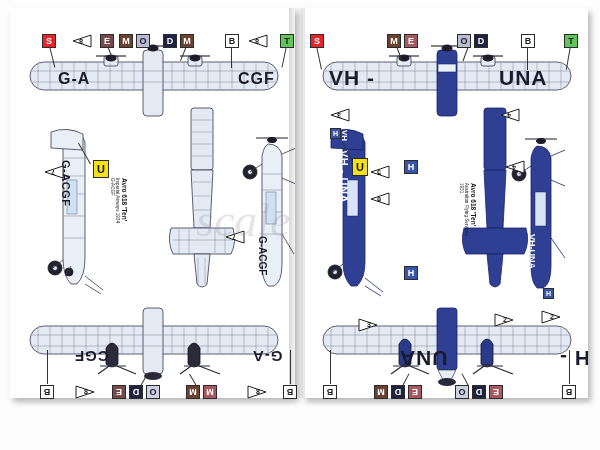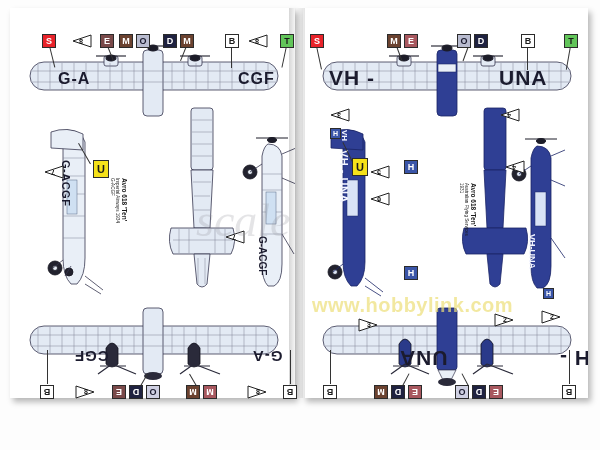--- a/index.html
+++ b/index.html
@@ -374,21 +374,20 @@
         <span class="c2">Australian Flying Services</span>
         <span class="c3">1931</span>
       </div>
     </div>
   </div>
 
   <div class="gutter"></div>
 
   <div class="wm">
     <div class="wm-sub">scale</div>
-    <div class="wm-url">www.hobbylink.com</div>
   </div>
 
   <div class="lead" style="left:49px;top:46px;width:1px;height:22px;transform:rotate(-14deg);transform-origin:top;"></div>
   <div class="cbox" style="left: 42px; top: 34px; background: rgb(232, 35, 42); color: rgb(255, 255, 255);"><span>S</span></div>
   <div class="cbox" style="left: 100px; top: 34px; background: rgb(122, 74, 74); color: rgb(255, 255, 255);"><span>E</span></div>
   <div class="cbox" style="left: 119px; top: 34px; background: rgb(107, 66, 48); color: rgb(255, 255, 255);"><span>M</span></div>
   <div class="cbox" style="left: 136px; top: 34px; background: rgb(185, 188, 208); color: rgb(26, 26, 46);"><span>O</span></div>
   <div class="cbox" style="left: 163px; top: 34px; background: rgb(31, 34, 64); color: rgb(255, 255, 255);"><span>D</span></div>
   <div class="cbox" style="left: 180px; top: 34px; background: rgb(107, 66, 48); color: rgb(255, 255, 255);"><span>M</span></div>
   <div class="cbox" style="left: 225px; top: 34px; background: rgb(255, 255, 255); color: rgb(26, 26, 26);"><span>B</span></div>

